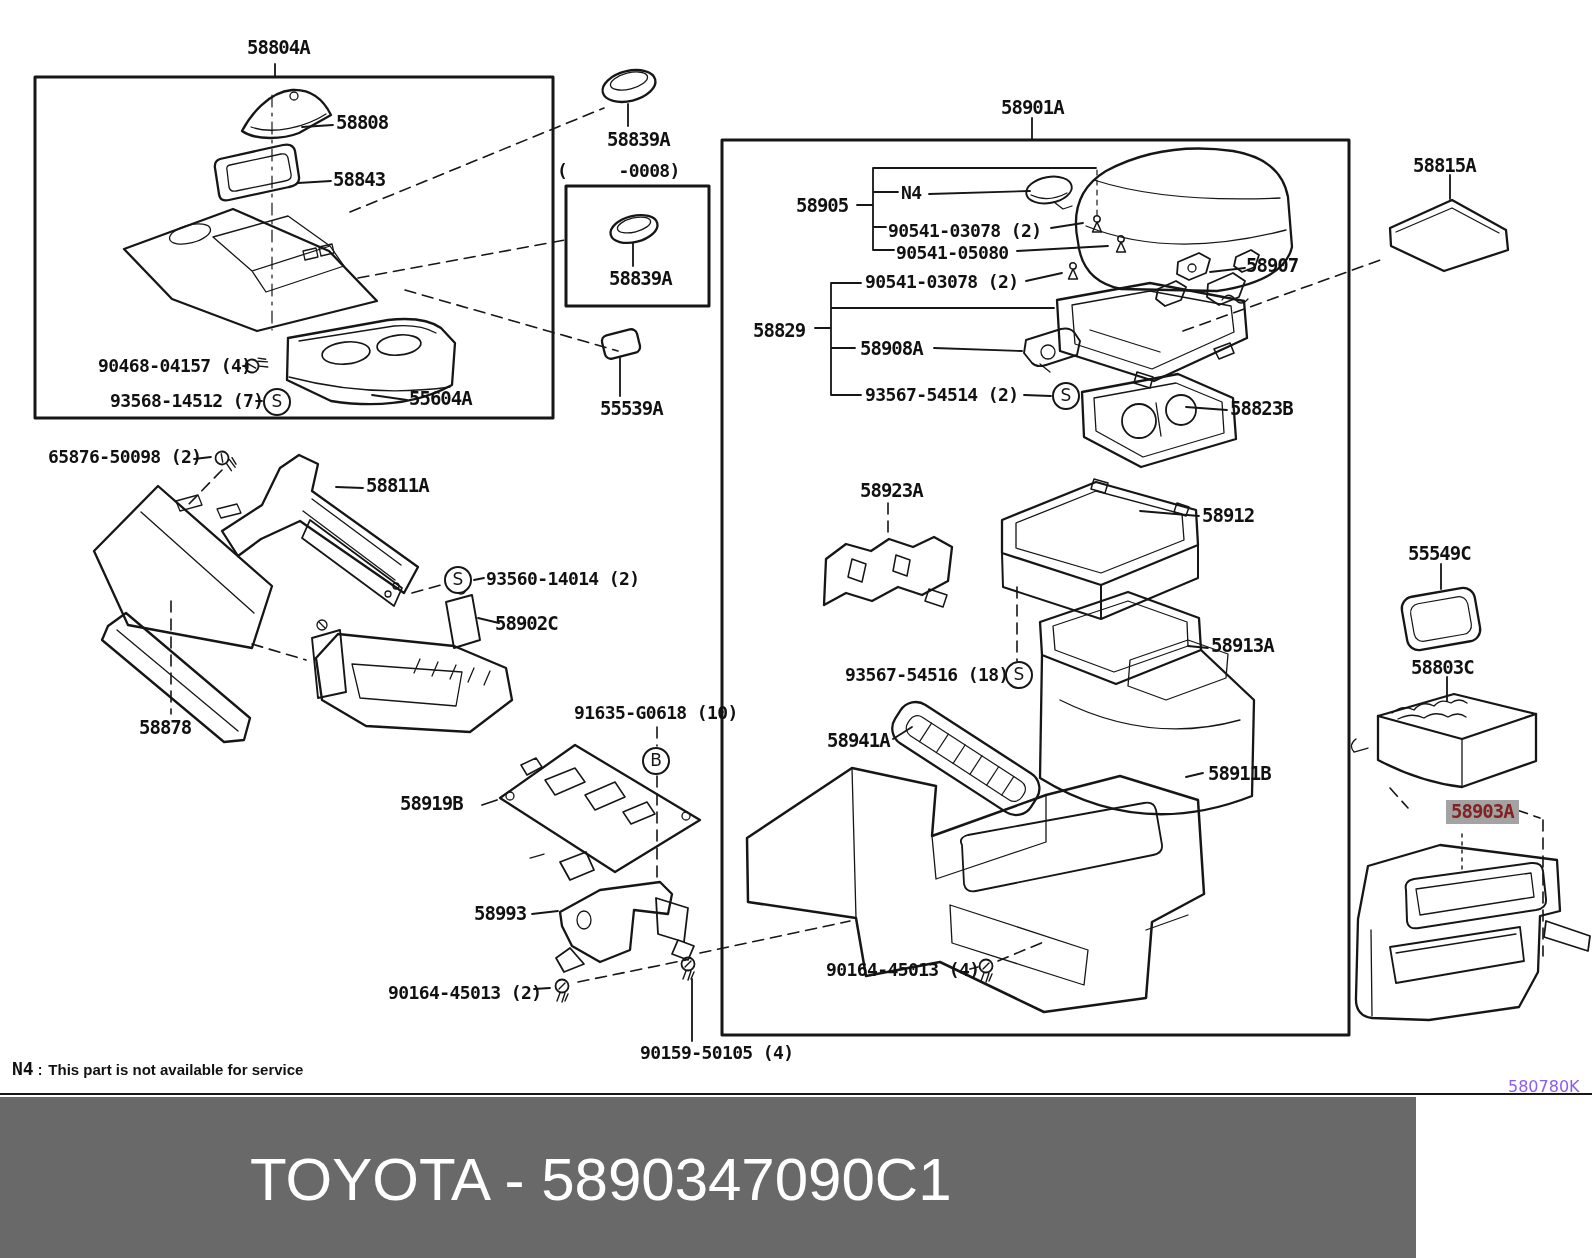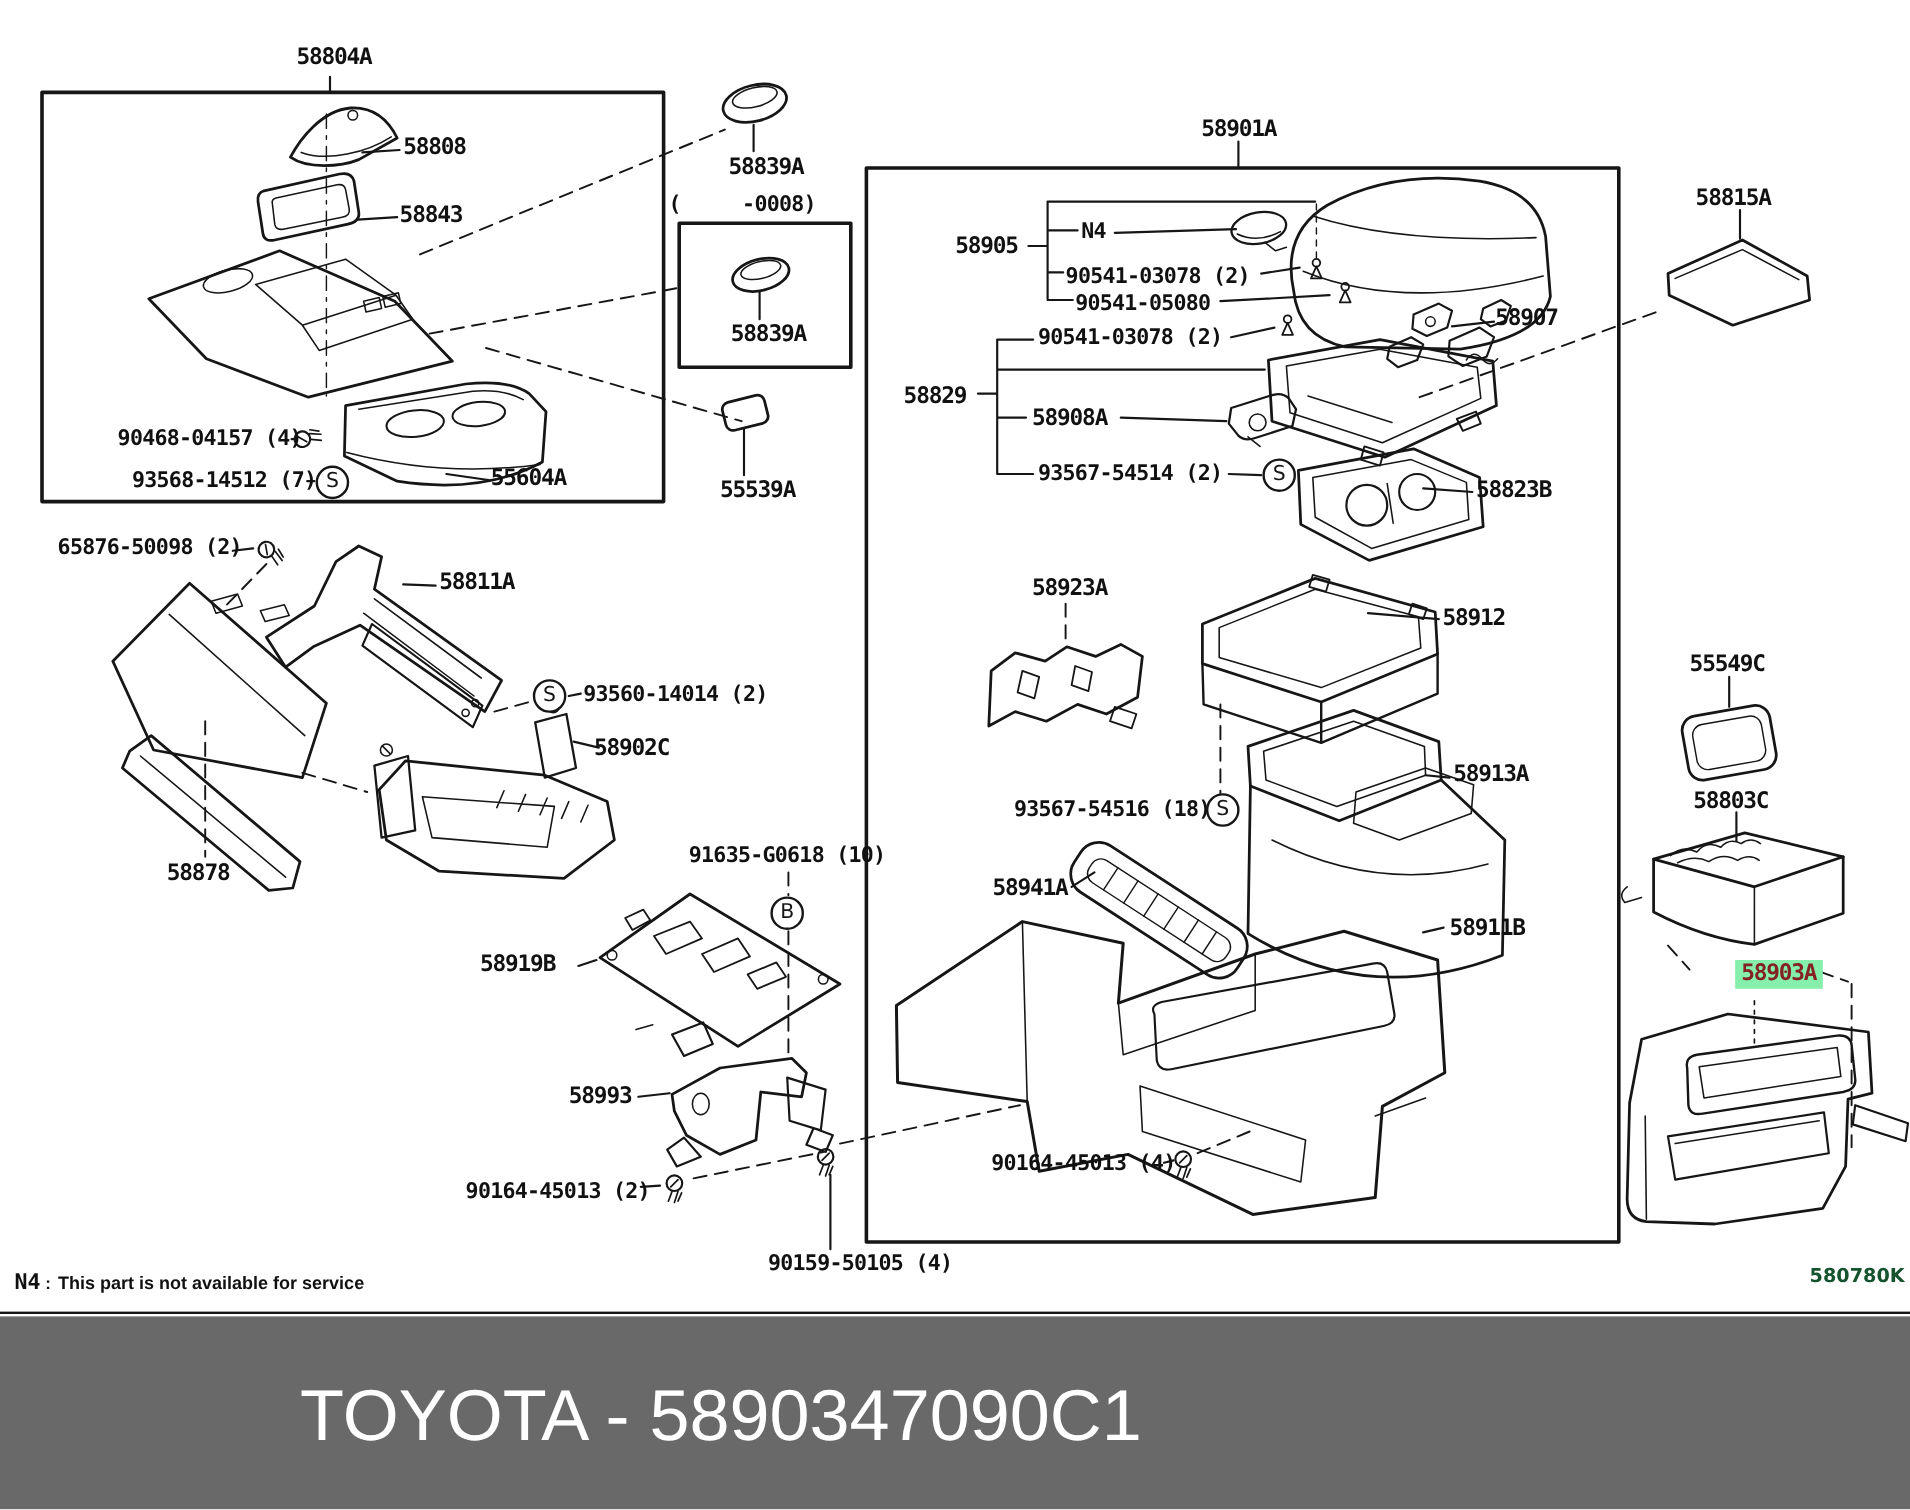--- a/index.html
+++ b/index.html
@@ -12,24 +12,24 @@
   .minor{font-size:18px;letter-spacing:-0.6px;}
   .hl{padding:2px 5px;}
   .callout{position:absolute;width:28px;height:28px;border:2.5px solid #161616;border-radius:50%;
            box-sizing:border-box;text-align:center;line-height:22px;font-size:17px;
            font-family:"DejaVu Sans", sans-serif;color:#161616;background:#fff;}
   .footnote{position:absolute;left:12px;top:1058px;font-weight:bold;color:#111;
             font-family:"Liberation Sans", sans-serif;}
   .footnote .code{font-size:18px;font-family:"DejaVu Sans Mono", monospace;}
   .footnote .sep{font-size:14px;padding:0 6px 0 4px;}
   .footnote .txt{font-size:15px;}
-  .doc-code{position:absolute;left:1508px;top:1053px;font-size:16px;color:#14532d;
-            font-family:"DejaVu Sans", sans-serif;font-weight:bold;}
+  .doc-code{position:absolute;left:1508px;top:1077px;font-size:16px;color:#8b5cf6;
+            font-family:"DejaVu Sans", sans-serif;}
   .rule{position:absolute;left:0;top:1093px;width:1592px;height:2px;background:#161616;}
-  .banner{position:absolute;left:0;top:1097px;width:1592px;height:161px;}
+  .banner{position:absolute;left:0;top:1097px;width:1416px;height:161px;}
   .banner span{position:absolute;top:53px;font-family:"Liberation Sans", sans-serif;
                font-size:60px;font-weight:400;line-height:60px;white-space:pre;}
   .banner .bl{left:250px;}
   .banner .br{left:1066px;}
 </style>
 </head>
 <body>
 
 <div class="stage">
 
@@ -237,21 +237,21 @@
 <div class="lbl major" style="left:366px;top:476px">58811A</div>
 <div class="lbl minor" style="left:486px;top:570px">93560-14014 (2)</div>
 <div class="lbl major" style="left:495px;top:614px">58902C</div>
 <div class="lbl major" style="left:139px;top:718px">58878</div>
 <div class="lbl minor" style="left:574px;top:704px">91635-G0618 (10)</div>
 <div class="lbl major" style="left:400px;top:794px">58919B</div>
 <div class="lbl major" style="left:474px;top:904px">58993</div>
 <div class="lbl minor" style="left:388px;top:984px">90164-45013 (2)</div>
 <div class="lbl major" style="left:1408px;top:544px">55549C</div>
 <div class="lbl major" style="left:1411px;top:658px">58803C</div>
-<div class="lbl major hl" style="left: 1446px; top: 800px; background: #86efac; color: rgb(131, 34, 34);">58903A</div>
+<div class="lbl major hl" style="left: 1446px; top: 800px; background: #a3a3a3; color: rgb(131, 34, 34);">58903A</div>
 
 <div class="callout" style="left:263px;top:388px">S</div>
 <div class="callout" style="left:1052px;top:382px">S</div>
 <div class="callout" style="left:1005px;top:661px">S</div>
 <div class="callout" style="left:444px;top:566px">S</div>
 <div class="callout" style="left:642px;top:747px">B</div>
 
 <div class="footnote">
   <span class="code">N4</span><span class="sep">:</span><span class="txt">This part is not available for service</span>
 </div>

